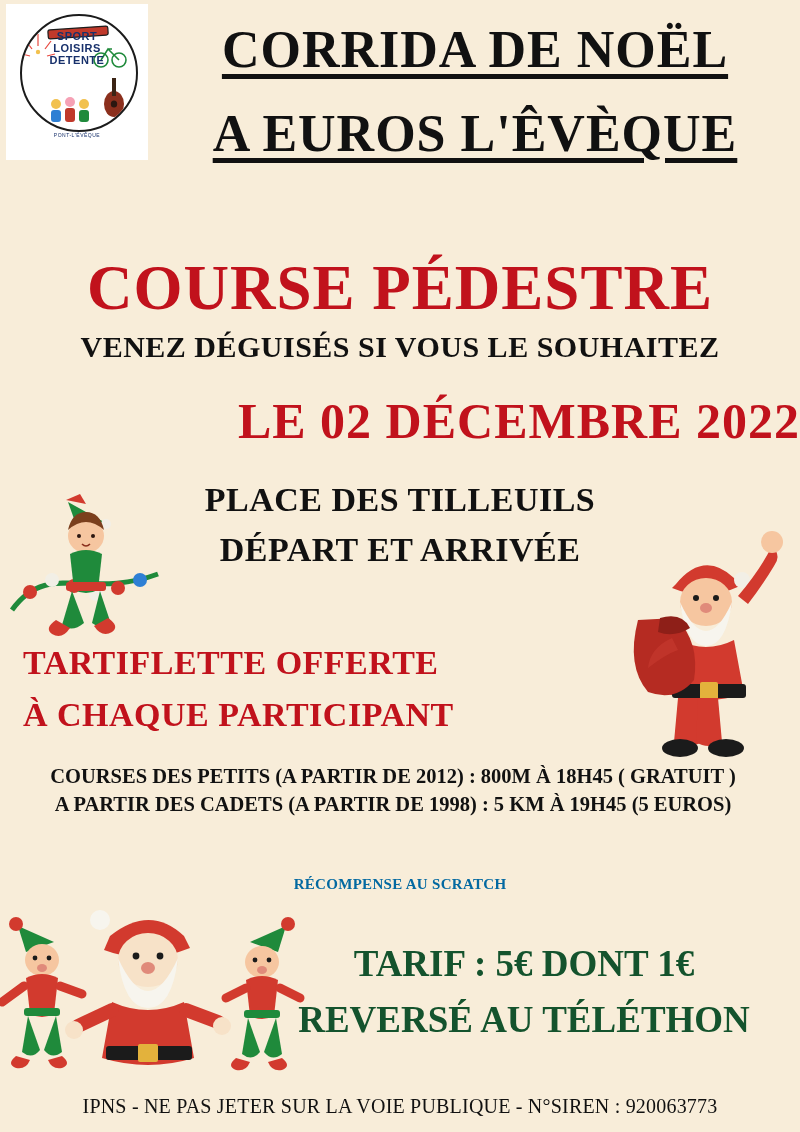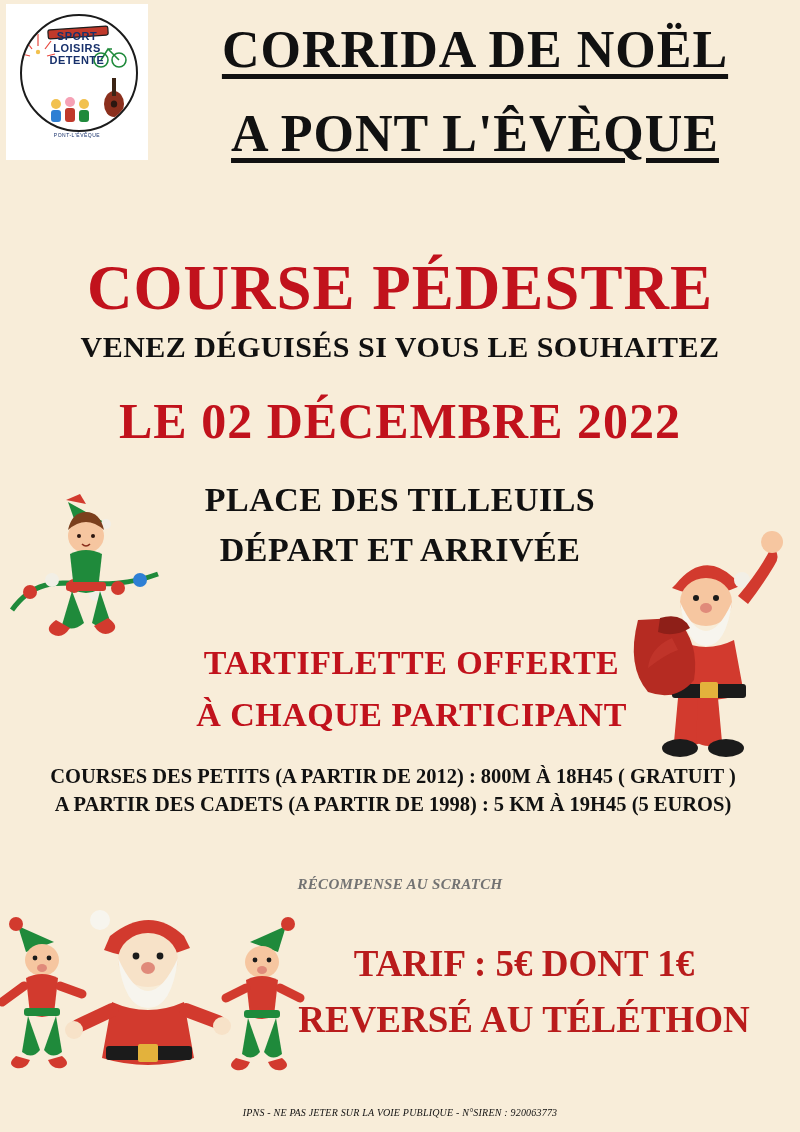--- a/index.html
+++ b/index.html
@@ -108,21 +108,21 @@
     font-weight: bold;
     font-size: 30px;
     color: #111111;
     letter-spacing: 0.5px;
   }
   .date-line {
     position: absolute;
     left: 0;
     right: 0;
     top: 392px;
-    text-align: center;
+    text-align: right;
     font-family: "Liberation Serif", serif;
     font-weight: bold;
     font-size: 50px;
     color: #c1121c;
     letter-spacing: 1px;
   }
   .depart {
     position: absolute;
     left: 0;
     right: 0;
@@ -133,21 +133,21 @@
     font-size: 34px;
     color: #111111;
     letter-spacing: 0.5px;
     line-height: 50px;
   }
   .tartiflette {
     position: absolute;
     left: 0;
     right: 0;
     top: 637px;
-    text-align: center;
+    text-align: left;
     font-family: "Liberation Serif", serif;
     font-weight: bold;
     font-size: 34px;
     color: #c1121c;
     letter-spacing: 0.5px;
     line-height: 52px;
     margin-left: 23px;
   }
 
   .races {
@@ -163,48 +163,46 @@
     line-height: 28px;
   }
   .recompense {
     position: absolute;
     left: 0;
     right: 0;
     top: 876px;
     text-align: center;
     font-family: "Liberation Serif", serif;
     font-weight: bold;
-    font-style: italic;
     font-size: 15px;
-    color: #737373;
+    color: #0369a1;
     letter-spacing: 0.3px;
   }
   .tarif {
     position: absolute;
     right: 16px;
     top: 936px;
     width: 520px;
     text-align: center;
     font-family: "Liberation Serif", serif;
     font-weight: bold;
     font-size: 37px;
-    color: #b91c1c;
+    color: #14532d;
     line-height: 56px;
   }
   .footer {
     position: absolute;
     left: 0;
     right: 0;
     bottom: 14px;
     text-align: center;
     font-family: "Liberation Serif", serif;
-    font-size: 10px;
+    font-size: 20px;
     color: #111111;
     letter-spacing: 0.2px;
-    font-style: italic;
   }
 
   
   .art { position: absolute; }
   .elf-left { left: 8px; top: 470px; width: 180px; height: 180px; }
   .santa-right { right: 6px; top: 510px; width: 180px; height: 250px; }
   .group-bottom { left: 0px; top: 890px; width: 310px; height: 190px; }
 </style>
 </head>
 <body>
@@ -246,21 +244,21 @@
     <div class="logo-text">
       <div>SPORT</div>
       <div>LOISIRS</div>
       <div>DETENTE</div>
     </div>
     <div class="logo-sub">PONT-L'ÉVÊQUE</div>
   </div>
 
   <div class="title-block">
     <div class="title-line">CORRIDA DE NOËL</div>
-    <div class="title-line">A PONT L'ÊVÈQUE</div>
+    <div class="title-line">A EUROS L'ÊVÈQUE</div>
   </div>
 
   <div class="course-pedestre">COURSE PÉDESTRE</div>
   <div class="venez">VENEZ DÉGUISÉS SI VOUS LE SOUHAITEZ</div>
   <div class="date-line">LE 02 DÉCEMBRE 2022</div>
 
   <div class="depart">
     <div>PLACE DES TILLEUILS</div>
     <div>DÉPART ET ARRIVÉE</div>
   </div>

